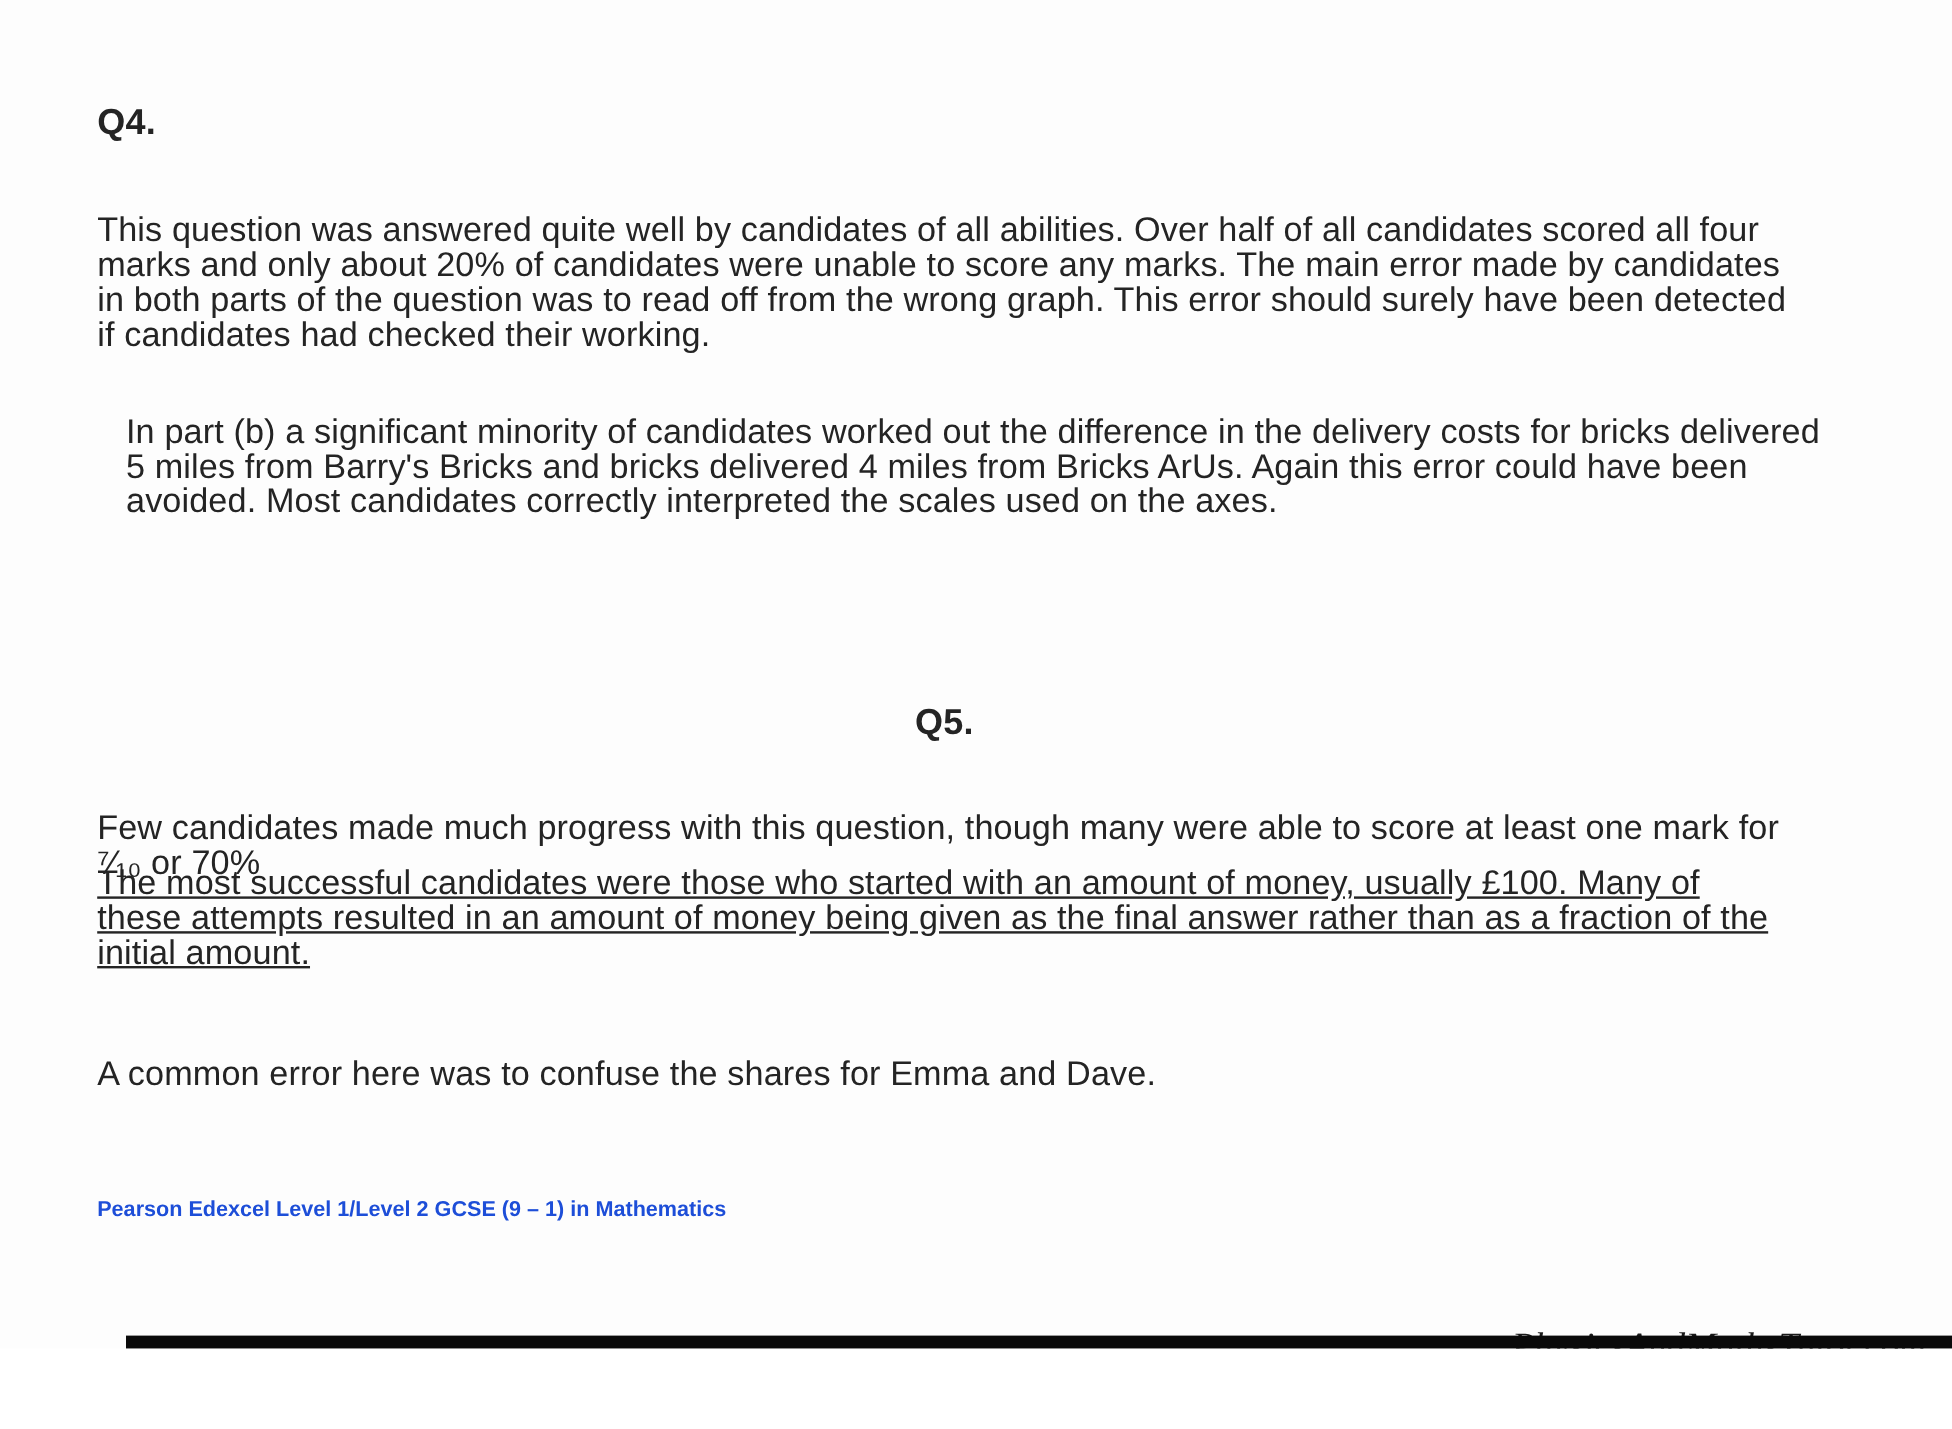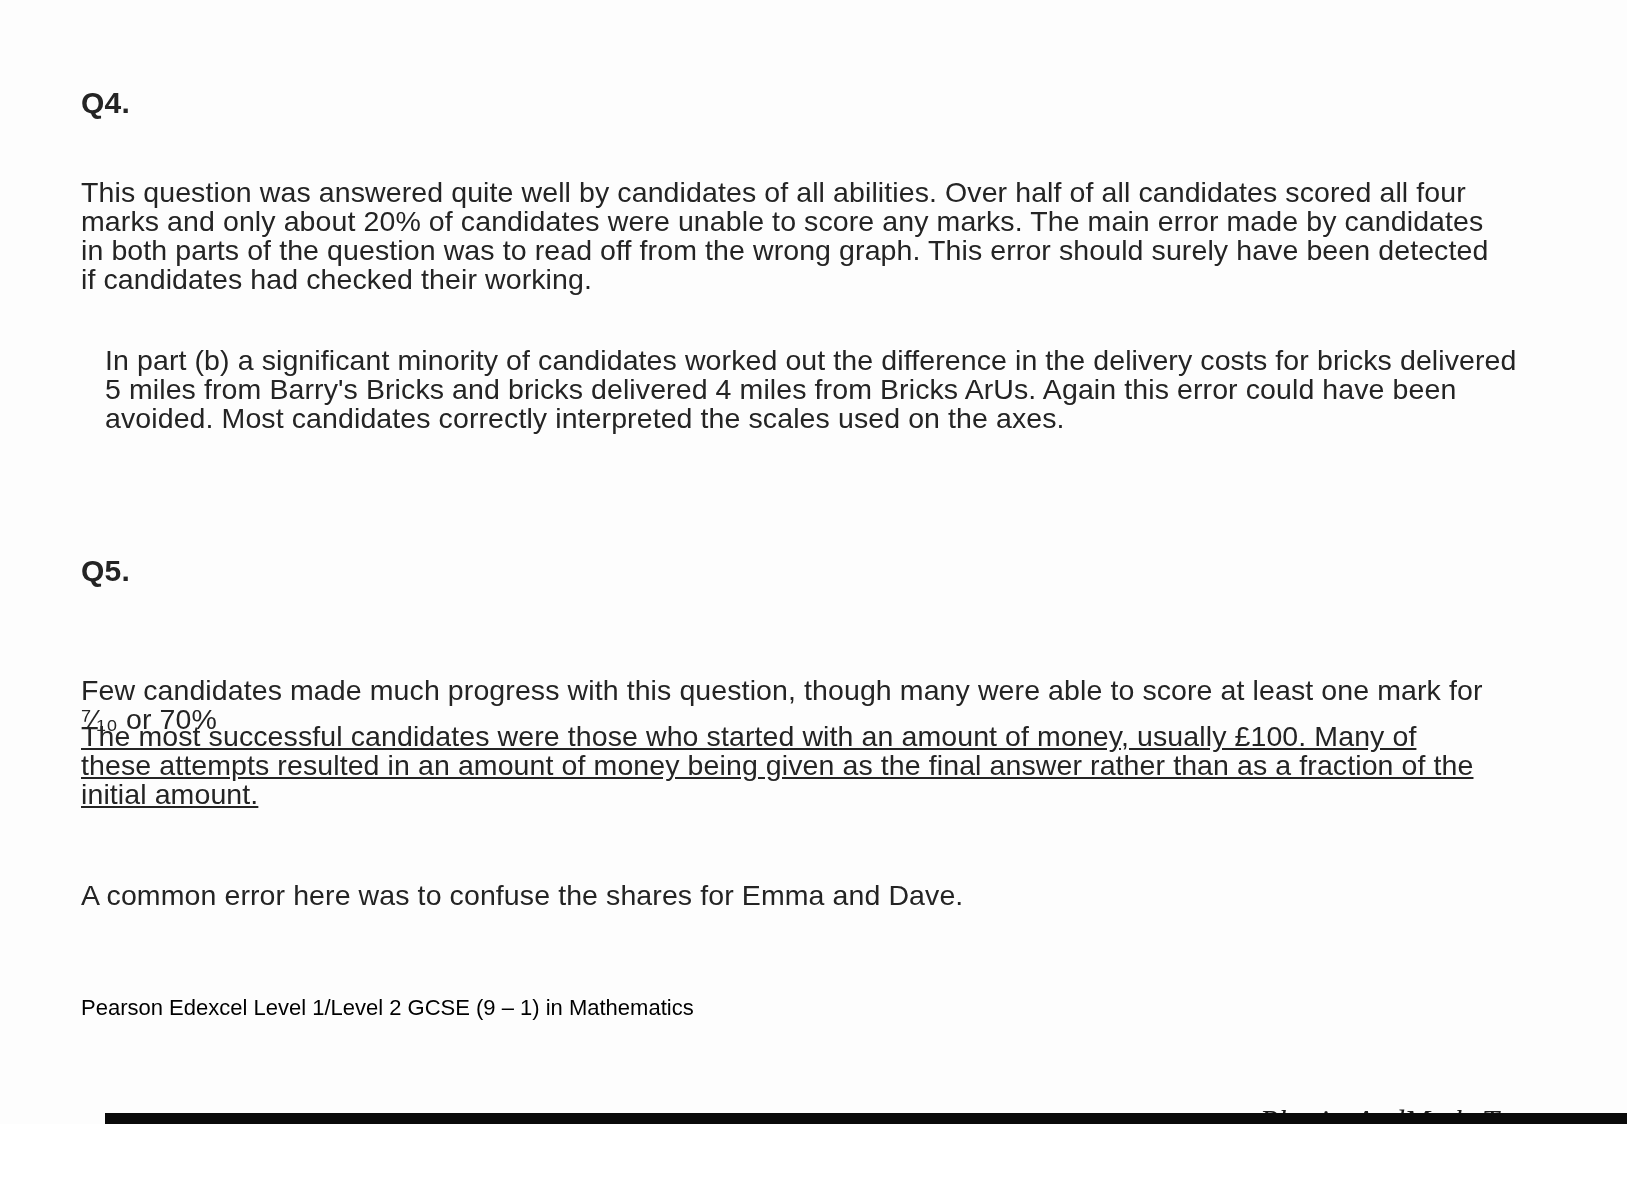--- a/index.html
+++ b/index.html
@@ -25,23 +25,24 @@
     font-size: 30px;
     font-weight: bold;
     letter-spacing: 0.2px;
   }
   .para {
     font-size: 28.5px;
     line-height: 29px;
     letter-spacing: 0.1px;
   }
   .attribution {
-    font-size: 22px;
+    font-size: 18px;
     line-height: 33px;
-    color: #000000;
+    color: #1d4ed8;
+    font-weight: bold;
   }
   .attribution div {
     white-space: nowrap;
   }
   .footer-left {
     position: absolute;
     left: 25px;
     top: 1106px;
     font-size: 30px;
     font-weight: bold;
@@ -71,21 +72,21 @@
 <body>
 
 <div class="page">
 
   <div class="block q-heading" style="top: 86px;">Q4.</div>
 
   <div class="block para" style="top: 178px;">This question was answered quite well by candidates of all abilities. Over half of all candidates scored all four marks and only about 20% of candidates were unable to score any marks. The main error made by candidates in both parts of the question was to read off from the wrong graph. This error should surely have been detected if candidates had checked their working.</div>
 
   <div class="block para" style="top: 346px; margin-left: 24px;">In part (b) a significant minority of candidates worked out the difference in the delivery costs for bricks delivered 5 miles from Barry's Bricks and bricks delivered 4 miles from Bricks ArUs. Again this error could have been avoided. Most candidates correctly interpreted the scales used on the axes.</div>
 
-  <div class="block q-heading" style="top: 554px;">Q5.</div>
+  <div class="block q-heading" style="top: 586px; text-align: center;">Q5.</div>
 
   <div class="block para" style="top: 676px;">Few candidates made much progress with this question, though many were able to score at least one mark for ⁷⁄₁₀ or 70%</div>
 
   <div class="block para" style="top: 722px; text-decoration: underline;">The most successful candidates were those who started with an amount of money, usually £100. Many of these attempts resulted in an amount of money being given as the final answer rather than as a fraction of the initial amount.</div>
 
   <div class="block para" style="top: 881px;">A common error here was to confuse the shares for Emma and Dave.</div>
 
   <div class="block attribution" style="top: 991px;">
     <div>Pearson Edexcel Level 1/Level 2 GCSE (9 – 1) in Mathematics</div>
   </div>

